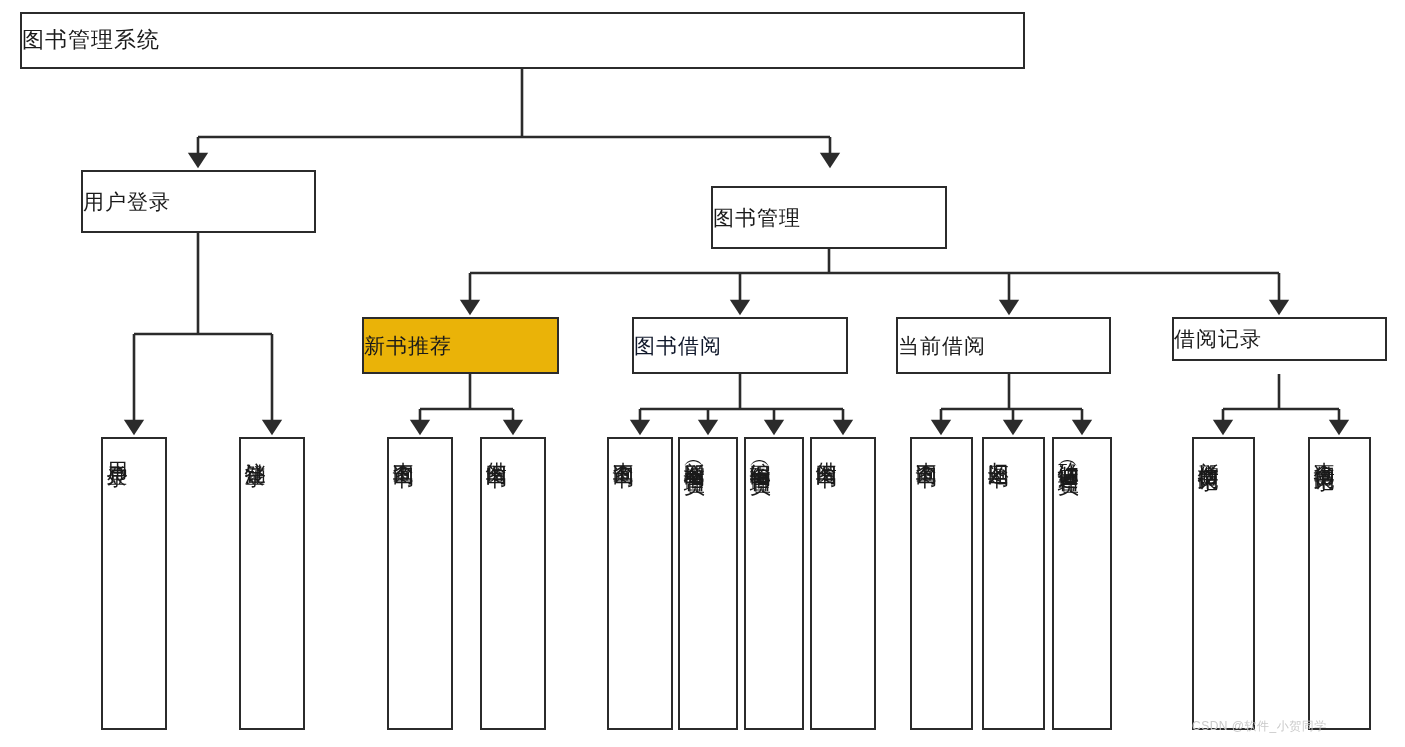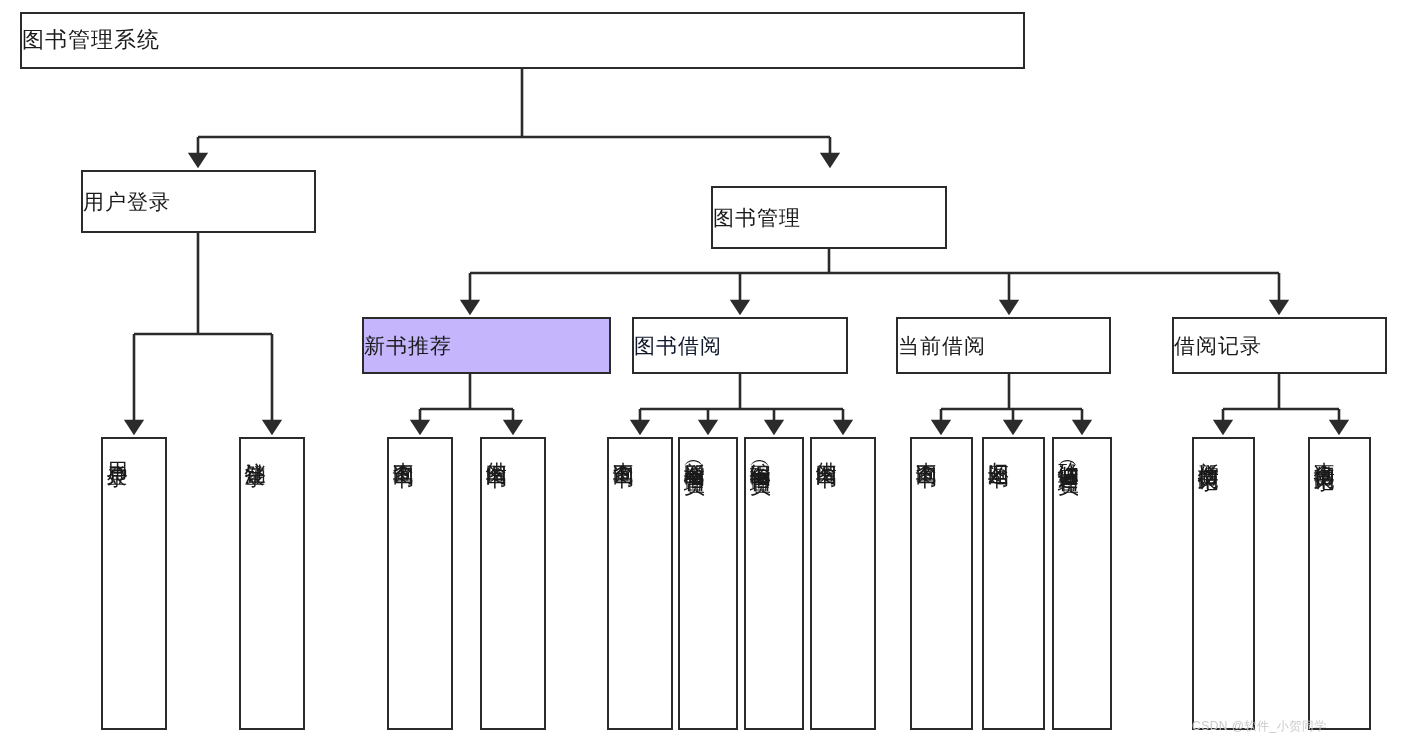--- a/index.html
+++ b/index.html
@@ -123,30 +123,30 @@
     <span>图书管理系统</span>
   </div>
 
   <div class="node horiz" id="node-l2-0" style="left: 81px; top: 170px; width: 235px; height: 63px; border-color: rgb(43, 43, 43); background: rgb(255, 255, 255); color: rgb(26, 26, 26);">
     <span>用户登录</span>
   </div>
   <div class="node horiz" id="node-l2-1" style="left: 711px; top: 186px; width: 236px; height: 63px; border-color: rgb(43, 43, 43); background: rgb(255, 255, 255); color: rgb(26, 26, 26);">
     <span>图书管理</span>
   </div>
 
-  <div class="node horiz" id="node-l3-0" style="left: 362px; top: 317px; width: 249px; height: 57px; border-color: rgb(43, 43, 43); background: #c4b5fd; color: rgb(26, 26, 26);">
+  <div class="node horiz" id="node-l3-0" style="left: 362px; top: 317px; width: 197px; height: 57px; border-color: rgb(43, 43, 43); background: #eab308; color: rgb(26, 26, 26);">
     <span>新书推荐</span>
   </div>
   <div class="node horiz" id="node-l3-1" style="left: 632px; top: 317px; width: 216px; height: 57px; border-color: rgb(43, 43, 43); background: rgb(255, 255, 255); color: #0f172a;">
     <span>图书借阅</span>
   </div>
   <div class="node horiz" id="node-l3-2" style="left: 896px; top: 317px; width: 215px; height: 57px; border-color: rgb(43, 43, 43); background: rgb(255, 255, 255); color: rgb(26, 26, 26);">
     <span>当前借阅</span>
   </div>
-  <div class="node horiz" id="node-l3-3" style="left: 1172px; top: 317px; width: 215px; height: 57px; border-color: rgb(43, 43, 43); background: rgb(255, 255, 255); color: rgb(26, 26, 26);">
+  <div class="node horiz" id="node-l3-3" style="left: 1172px; top: 317px; width: 215px; height: 44px; border-color: rgb(43, 43, 43); background: rgb(255, 255, 255); color: rgb(26, 26, 26);">
     <span>借阅记录</span>
   </div>
 
   <div class="node leaf" id="node-leaf-0" style="left: 101px; top: 437px; width: 66px; height: 293px; border-color: rgb(43, 43, 43); background: rgb(255, 255, 255); color: rgb(26, 26, 26);">
     <span class="vtext">用户登录</span>
   </div>
   <div class="node leaf" id="node-leaf-1" style="left: 239px; top: 437px; width: 66px; height: 293px; border-color: rgb(43, 43, 43); background: rgb(255, 255, 255); color: rgb(26, 26, 26);">
     <span class="vtext">注销登录</span>
   </div>
   <div class="node leaf" id="node-leaf-2" style="left: 387px; top: 437px; width: 66px; height: 293px; border-color: rgb(43, 43, 43); background: rgb(255, 255, 255); color: rgb(26, 26, 26);">

